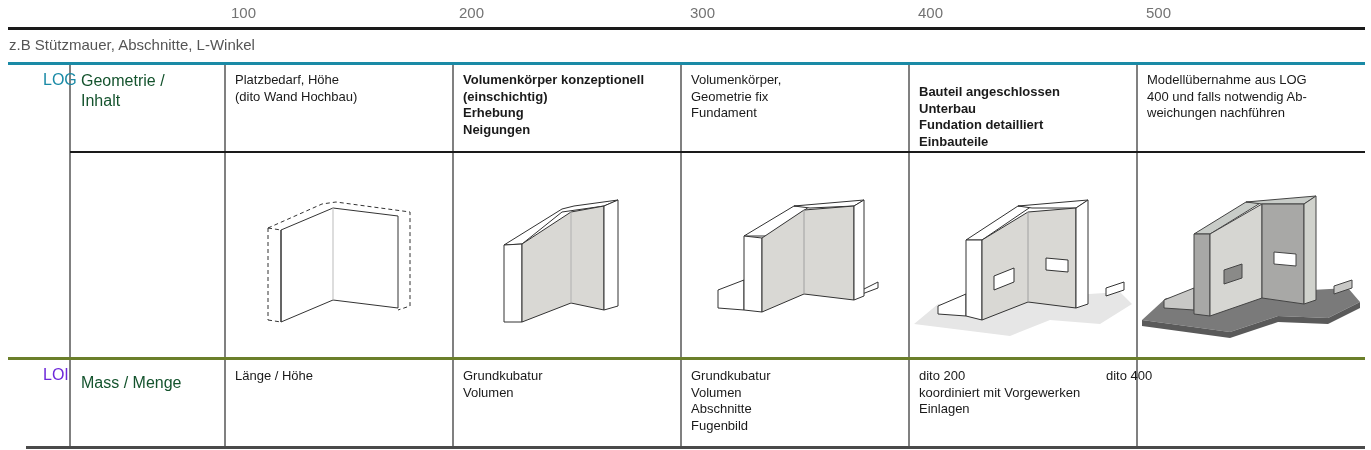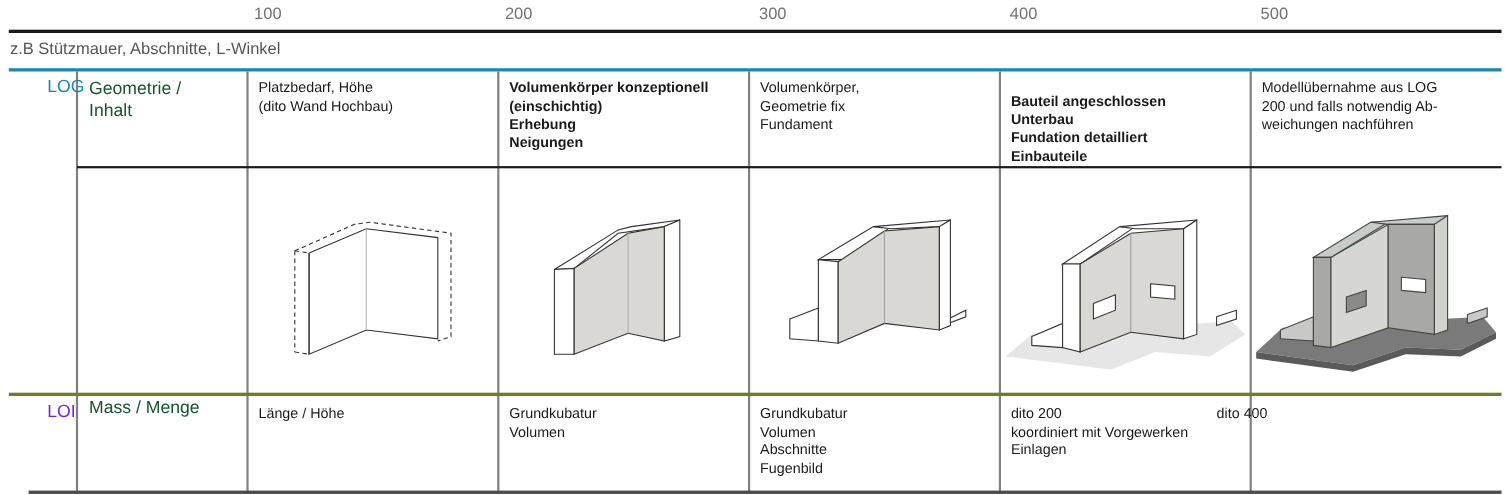--- a/index.html
+++ b/index.html
@@ -55,21 +55,21 @@
 Erhebung
 Neigungen</div>
 <div class="abs cell" style="left:691px; top:72px;">Volumenkörper,
 Geometrie fix
 Fundament</div>
 <div class="abs cell" style="left:919px; top:84px;font-weight:bold;">Bauteil angeschlossen
 Unterbau
 Fundation detailliert
 Einbauteile</div>
 <div class="abs cell" style="left:1147px; top:72px;">Modellübernahme aus LOG
-200 und falls notwendig Ab-
+400 und falls notwendig Ab-
 weichungen nachführen</div>
 
 <div class="abs draw" style="left:226px;">
   <svg viewBox="0 0 226 200">
     <g fill="none" stroke="#333" stroke-width="1">
       <polygon points="55,76 107,54 172,62 172,154 107,146 55,168" fill="#fff"></polygon>
       <line x1="107" y1="54" x2="107" y2="146" stroke="#bbb"></line>
       <line x1="55" y1="76" x2="55" y2="168"></line>
     </g>
     <g fill="none" stroke="#333" stroke-width="1" stroke-dasharray="4,3">
@@ -140,21 +140,21 @@
       <polygon points="124,50 166,50 166,150 124,144" fill="#a8a8a6"></polygon>
       <polygon points="166,50 178,42 178,146 166,150" fill="#d0d2cc"></polygon>
       <polygon points="86,116 104,110 104,124 86,130" fill="#8a8a88"></polygon>
       <polygon points="136,98 158,100 158,112 136,110" fill="#ffffff"></polygon>
     </g>
   </svg>
 </div>
 
 <div class="abs loiline"></div>
 <div class="abs tag loi">LOI</div>
-<div class="abs cat" style="top:361px;">Mass / Menge</div>
+<div class="abs cat" style="top:373px;">Mass / Menge</div>
 
 <div class="abs cell" style="left:235px; top:368px;">Länge / Höhe</div>
 <div class="abs cell" style="left:463px; top:368px;">Grundkubatur
 Volumen</div>
 <div class="abs cell" style="left:691px; top:368px;">Grundkubatur
 Volumen
 Abschnitte
 Fugenbild</div>
 <div class="abs cell" style="left:919px; top:368px;">dito 200
 koordiniert mit Vorgewerken

